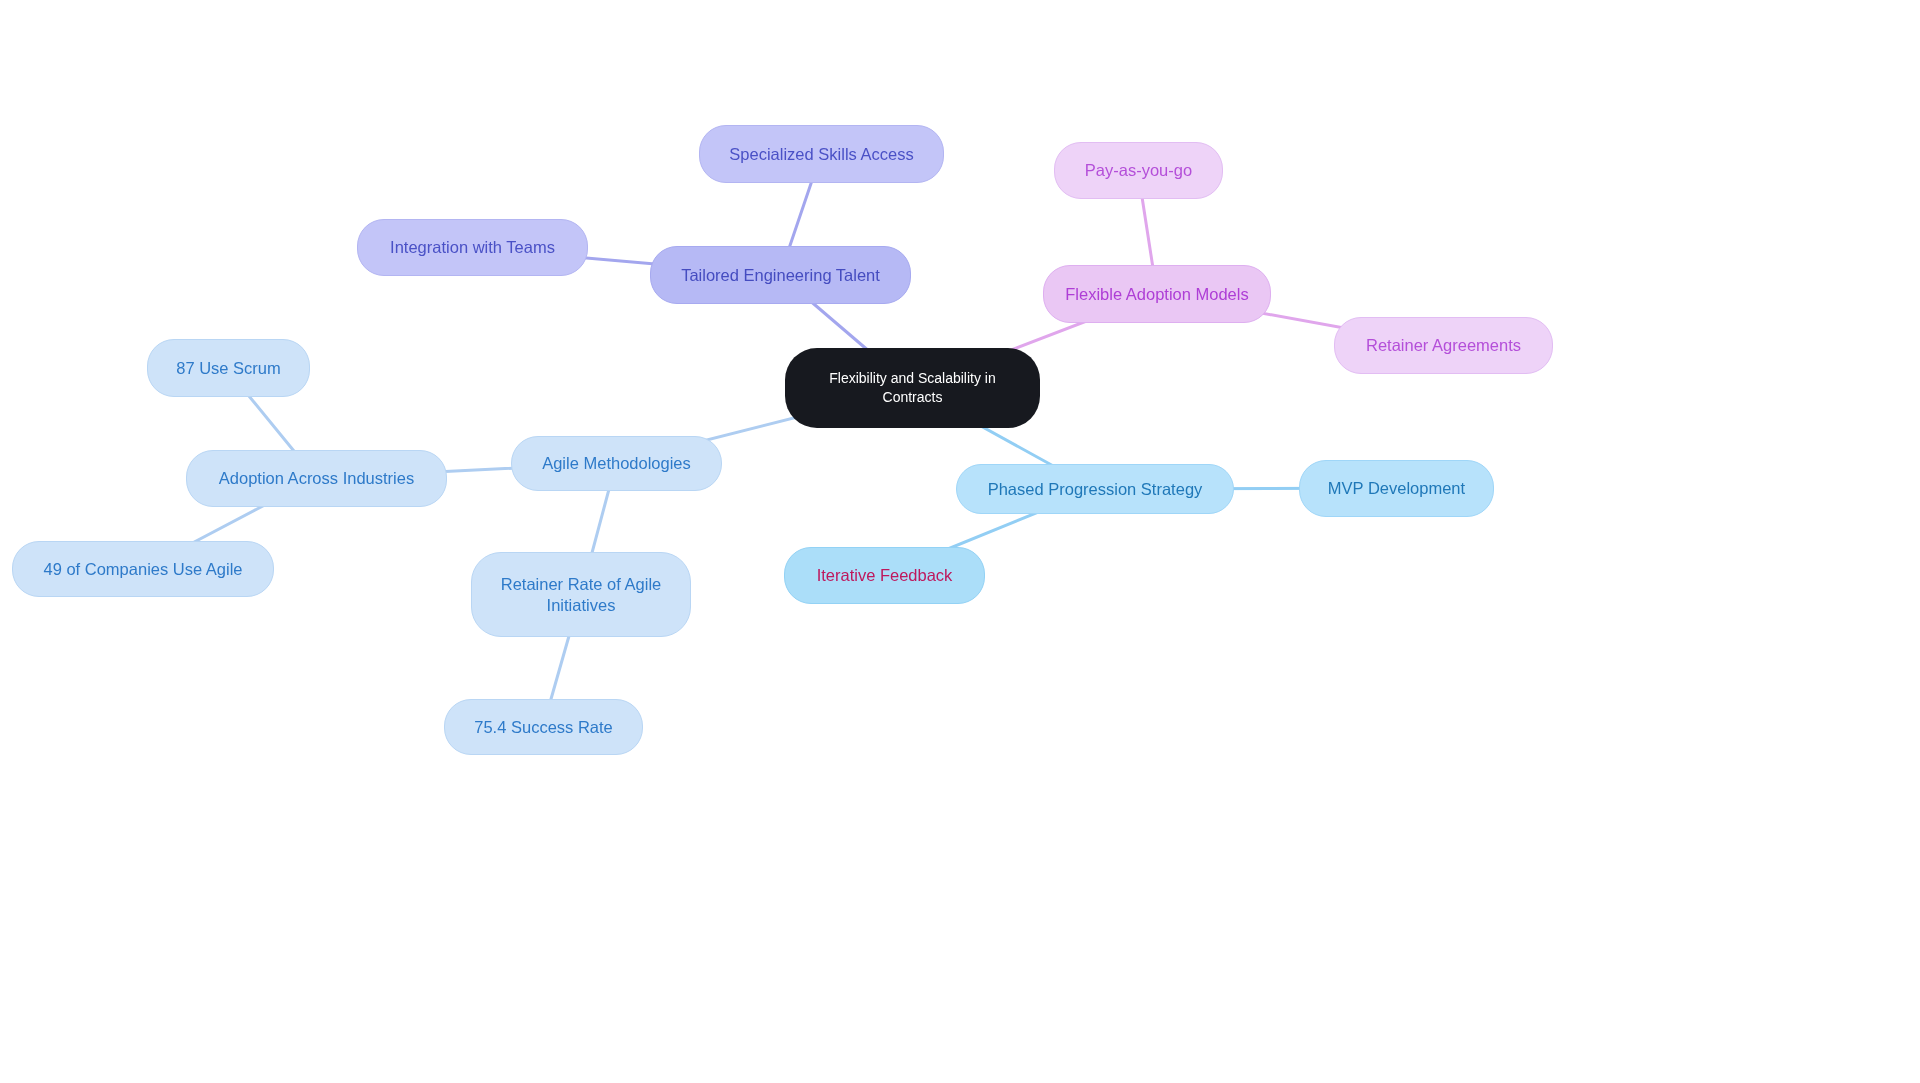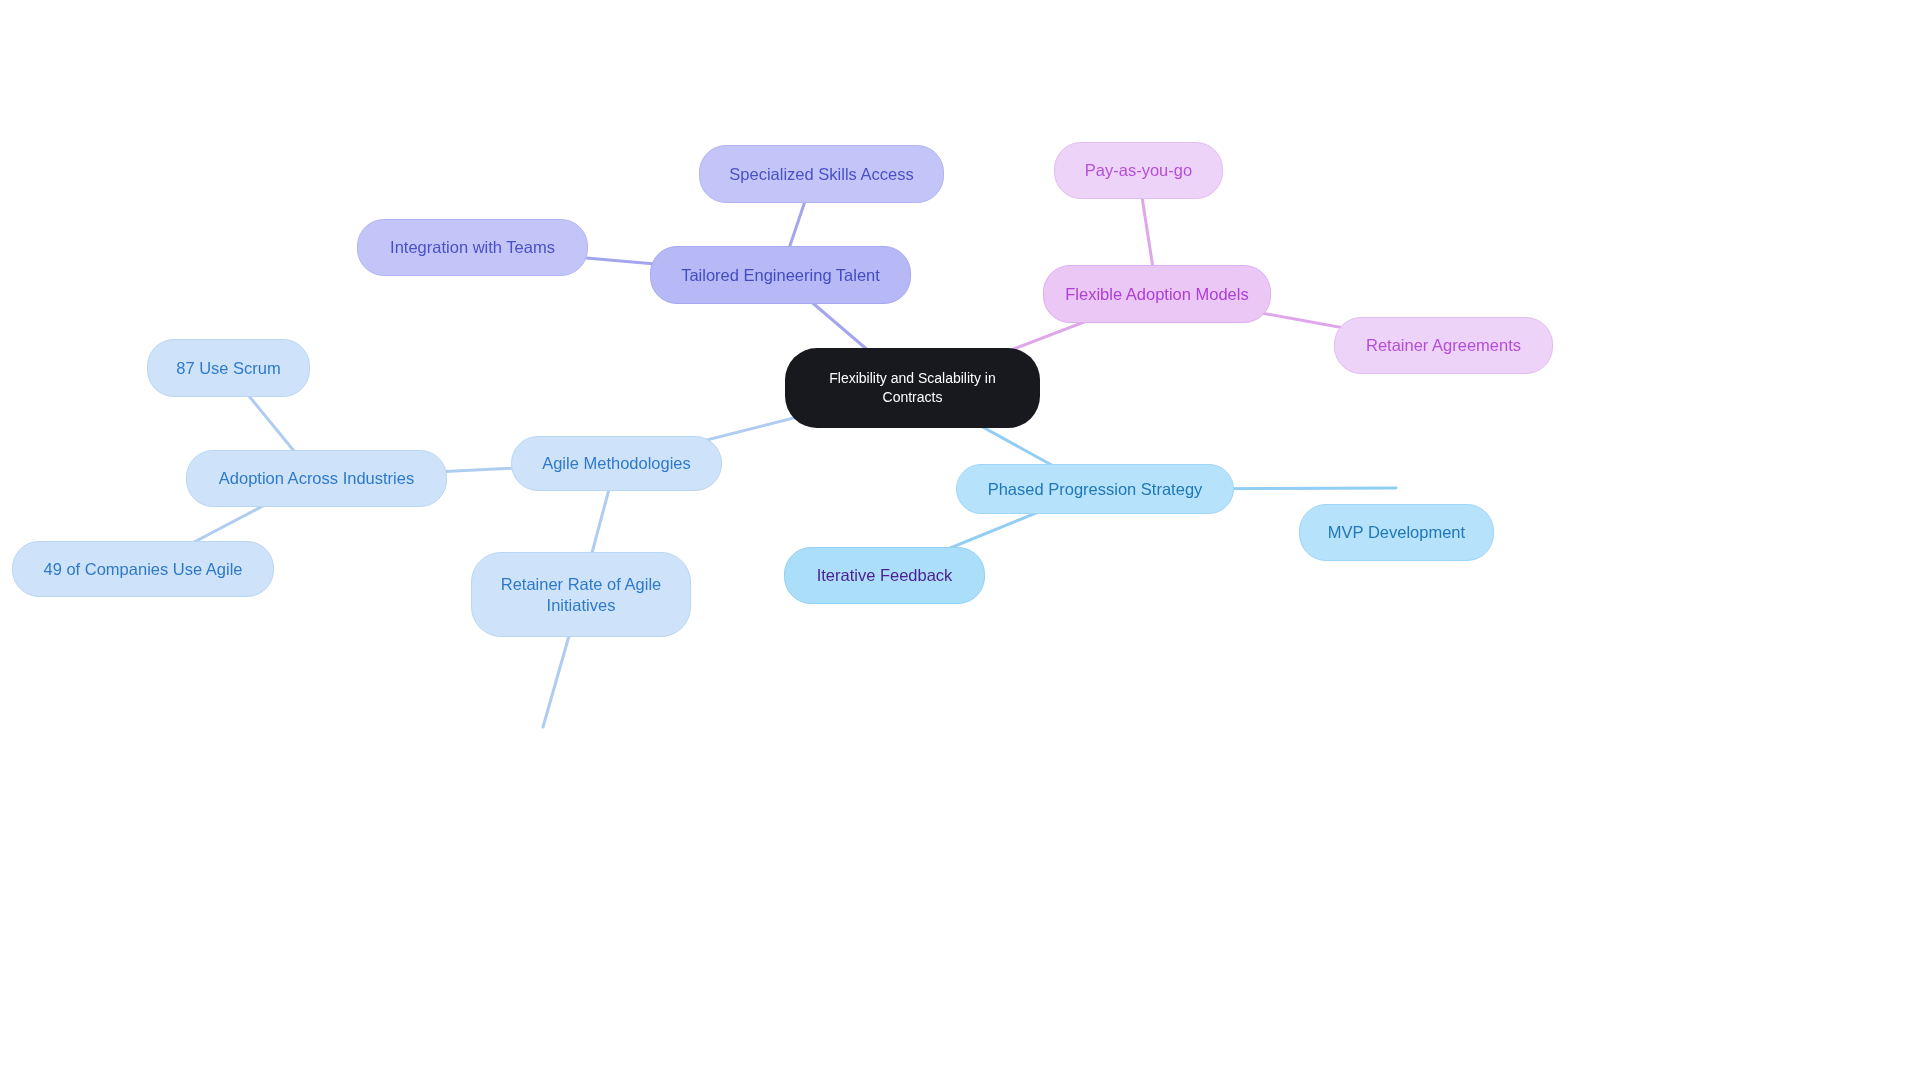--- a/index.html
+++ b/index.html
@@ -49,21 +49,21 @@
     line-height: 1.35;
     padding: 10px 16px;
   }
   .node.purple-main { background: #b6b9f5; border-color: #a7aaf0; color: #454cc0; }
   .node.purple-child { background: #c3c5f8; border-color: #b3b5f2; color: #4a51c6; }
   .node.pink-main { background: #eac7f4; border-color: #deaff0; color: #ae3ed6; }
   .node.pink-child { background: #eed3f8; border-color: #e2bdf3; color: #b44fd9; }
   .node.blue { background: #cee3f9; border-color: #b9d6f4; color: #2e7ac9; }
   .node.blue.tall { border-radius: 30px; }
   .node.cyan { background: #b7e2fb; border-color: #9fd6f8; color: #1f78b8; }
-  .node.cyan-alt { background: #abdef9; border-color: #93d2f5; color: #4c1d95; }
+  .node.cyan-alt { background: #abdef9; border-color: #93d2f5; color: #be185d; }
 </style>
 </head>
 <body>
 
 <div class="canvas">
 
   <svg class="edges">
     <line class="edge-purple" x1="821" y1="154" x2="780" y2="275"></line>
     <line class="edge-purple" x1="472" y1="248" x2="780" y2="275"></line>
     <line class="edge-purple" x1="780" y1="275" x2="912" y2="388"></line>
@@ -74,21 +74,21 @@
     <line class="edge-blue" x1="316" y1="478" x2="616" y2="463"></line>
     <line class="edge-blue" x1="226" y1="368" x2="316" y2="478"></line>
     <line class="edge-blue" x1="143" y1="569" x2="316" y2="478"></line>
     <line class="edge-blue" x1="581" y1="594" x2="616" y2="463"></line>
     <line class="edge-blue" x1="543" y1="727" x2="581" y2="594"></line>
     <line class="edge-cyan" x1="1095" y1="489" x2="912" y2="388"></line>
     <line class="edge-cyan" x1="1396" y1="488" x2="1095" y2="489"></line>
     <line class="edge-cyan" x1="884" y1="575" x2="1095" y2="489"></line>
   </svg>
 
-  <div class="node purple-child" style="left:699px; top:125px; width:245px; height:58px;margin-top:20px;">
+  <div class="node purple-child" style="left:699px; top:125px; width:245px; height:58px;">
     <span>Specialized Skills Access</span>
   </div>
   <div class="node purple-child" style="left:357px; top:219px; width:231px; height:57px;">
     <span>Integration with Teams</span>
   </div>
   <div class="node purple-main" style="left:650px; top:246px; width:261px; height:58px;">
     <span>Tailored Engineering Talent</span>
   </div>
 
   <div class="node pink-child" style="left:1054px; top:142px; width:169px; height:57px;">
@@ -113,24 +113,27 @@
   </div>
   <div class="node blue" style="left:186px; top:450px; width:261px; height:57px;">
     <span>Adoption Across Industries</span>
   </div>
   <div class="node blue" style="left:12px; top:541px; width:262px; height:56px;">
     <span>49 of Companies Use Agile</span>
   </div>
   <div class="node blue tall" style="left:471px; top:552px; width:220px; height:85px;">
     <span>Retainer Rate of Agile Initiatives</span>
   </div>
+  <div class="node blue" style="left:444px; top:699px; width:199px; height:56px;">
+    <span>75.4 Success Rate</span>
+  </div>
 
   <div class="node cyan" style="left:956px; top:464px; width:278px; height:50px;">
     <span>Phased Progression Strategy</span>
   </div>
-  <div class="node cyan" style="left:1299px; top:460px; width:195px; height:57px;margin-top:44px;">
+  <div class="node cyan" style="left:1299px; top:460px; width:195px; height:57px;">
     <span>MVP Development</span>
   </div>
   <div class="node cyan-alt" style="left:784px; top:547px; width:201px; height:57px;">
     <span>Iterative Feedback</span>
   </div>
 
 </div>
 
 </body></html>

